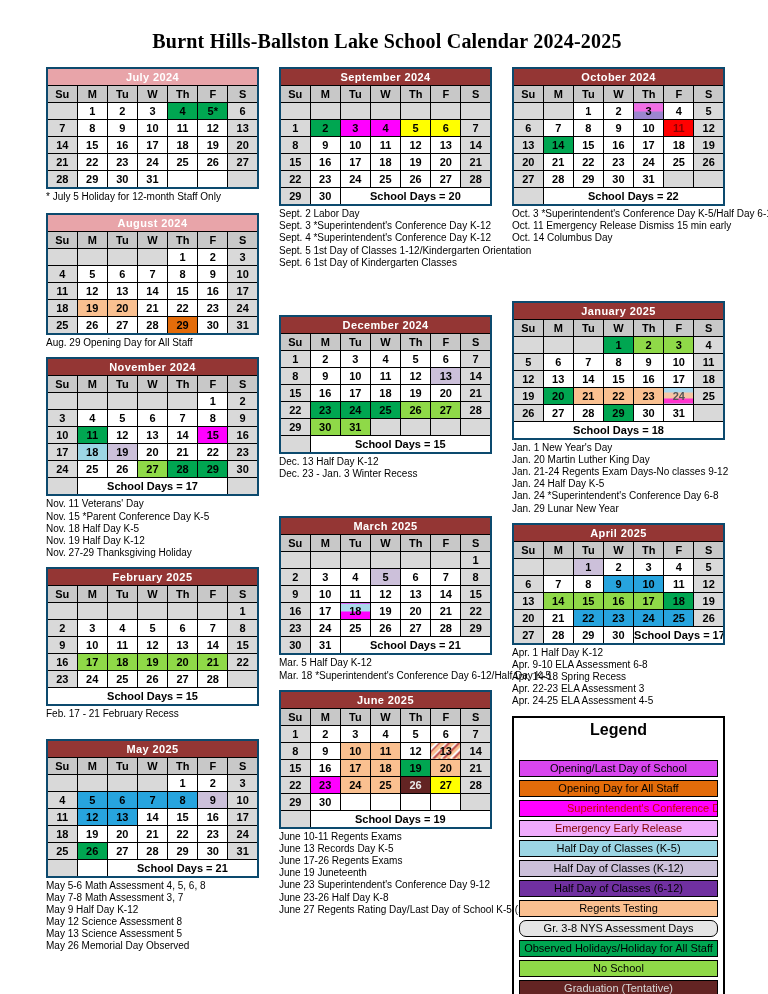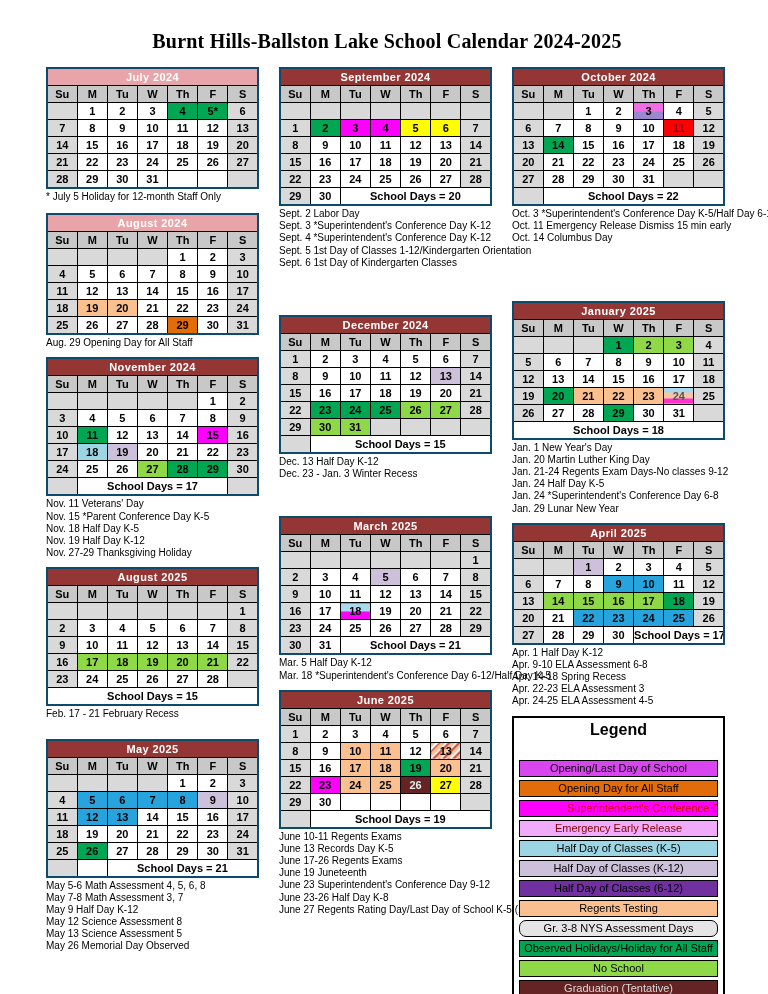--- a/index.html
+++ b/index.html
@@ -250,21 +250,21 @@
             <div class="note"><b>Nov. 15 </b>*Parent Conference Day K-5</div>
             <div class="note"><b>Nov. 18 </b>Half Day K-5</div>
             <div class="note"><b>Nov. 19 </b>Half Day K-12</div>
             <div class="note"><b>Nov. 27-29 </b><b>Thanksgiving Holiday</b></div>
           </div>
         </div>
         <div class="month-block" style="margin-bottom: 18px;">
           <table class="cal">
             <tbody>
               <tr>
-                <td colspan="7" class="mh maroon">August 2025</td>
+                <td colspan="7" class="mh maroon">February 2025</td>
               </tr>
               <tr>
                 <td class="dow">Su</td>
                 <td class="dow">M</td>
                 <td class="dow">Tu</td>
                 <td class="dow">W</td>
                 <td class="dow">Th</td>
                 <td class="dow">F</td>
                 <td class="dow">S</td>
               </tr>

